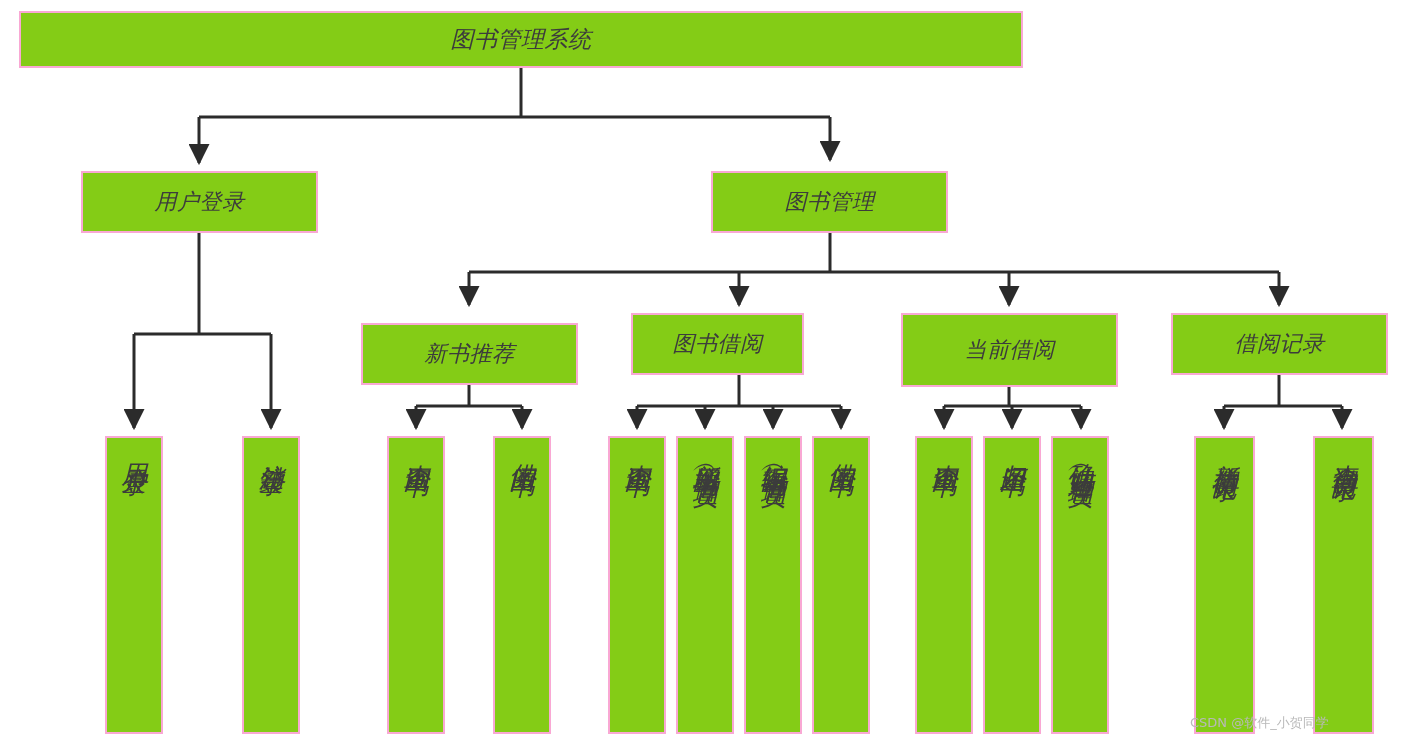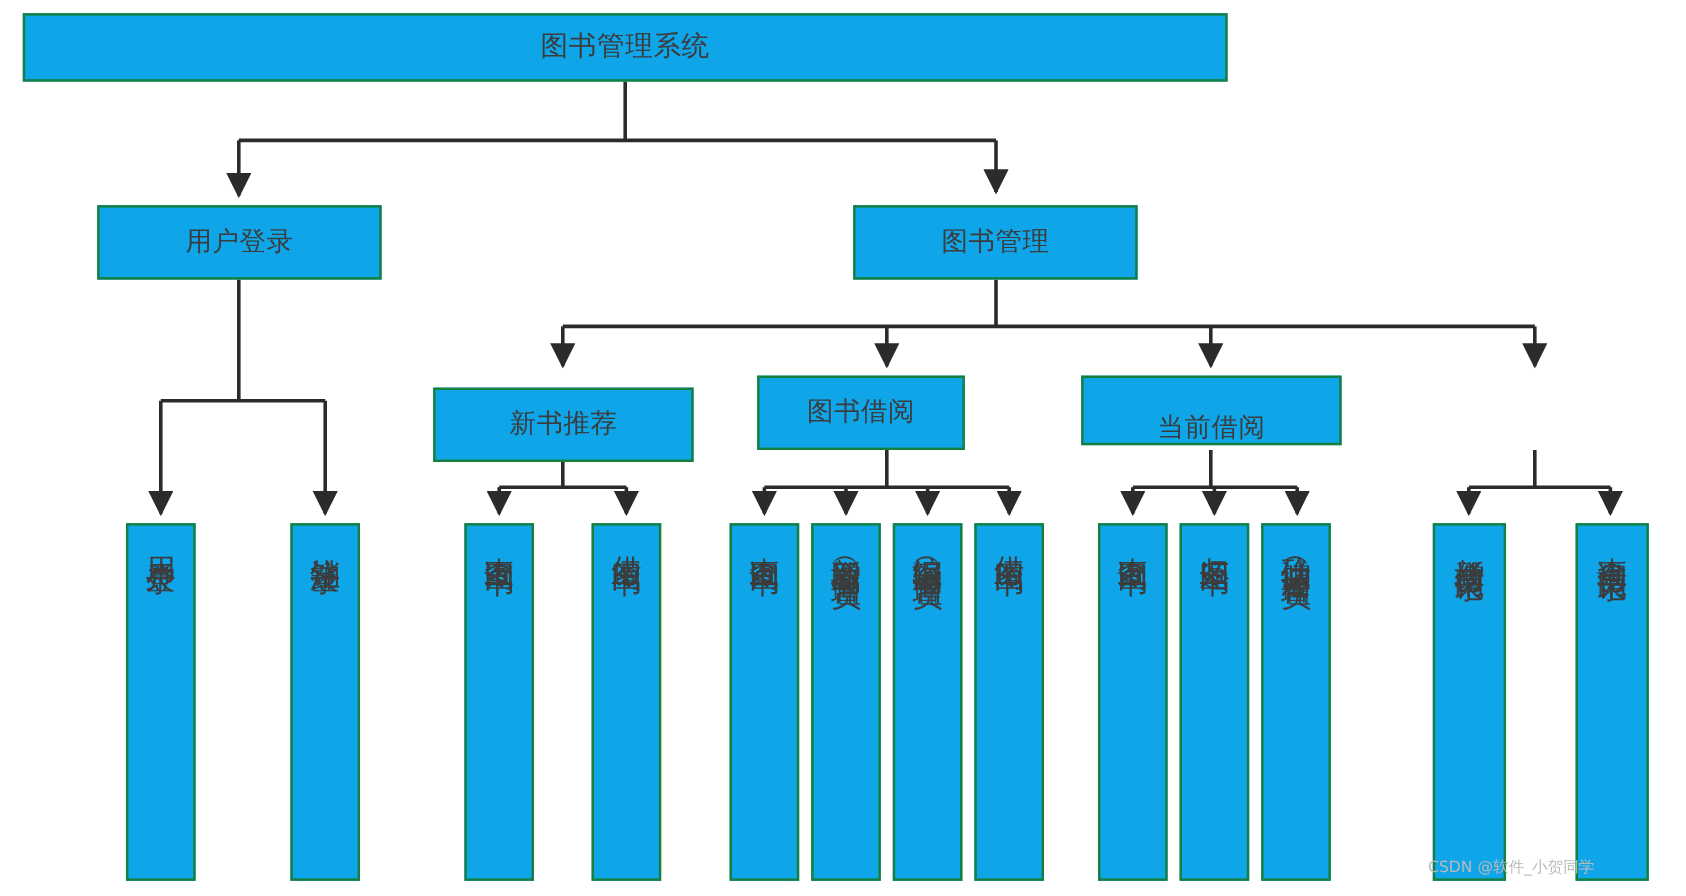--- a/index.html
+++ b/index.html
@@ -23,26 +23,27 @@
     position: absolute;
     left: 0;
     top: 0;
     width: 1405px;
     height: 747px;
     pointer-events: none;
   }
   .node {
     position: absolute;
     box-sizing: border-box;
-    background: #0ea5e9;
-    border: 2px solid #15803d;
+    background: #84cc16;
+    border: 2px solid #f9a8d4;
     display: flex;
     align-items: center;
     justify-content: center;
     color: #3c3c3c;
+    font-style: italic;
   }
   .node .label {
     display: block;
     text-align: center;
     line-height: 1.08;
     letter-spacing: 0.5px;
   }
   .node.horizontal .label {
     writing-mode: horizontal-tb;
     font-size: 22px;
@@ -136,22 +137,25 @@
   <div class="node horizontal" style="left:711px; top:171px; width:237px; height:62px;align-items:center;">
     <span class="label">图书管理</span>
   </div>
 
   <div class="node horizontal" style="left:361px; top:323px; width:217px; height:62px;">
     <span class="label">新书推荐</span>
   </div>
   <div class="node horizontal" style="left:631px; top:313px; width:173px; height:62px;">
     <span class="label">图书借阅</span>
   </div>
-  <div class="node horizontal" style="left:901px; top:313px; width:217px; height:58px;align-items:flex-end;">
+  <div class="node horizontal" style="left:901px; top:313px; width:217px; height:74px;">
     <span class="label">当前借阅</span>
+  </div>
+  <div class="node horizontal" style="left:1171px; top:313px; width:217px; height:62px;">
+    <span class="label">借阅记录</span>
   </div>
 
   <div class="node vertical" style="left:105px; top:436px; width:58px; height:298px;">
     <span class="label">用户登录</span>
   </div>
   <div class="node vertical" style="left:242px; top:436px; width:58px; height:298px;">
     <span class="label">注销登录</span>
   </div>
 
   <div class="node vertical" style="left:387px; top:436px; width:58px; height:298px;">

